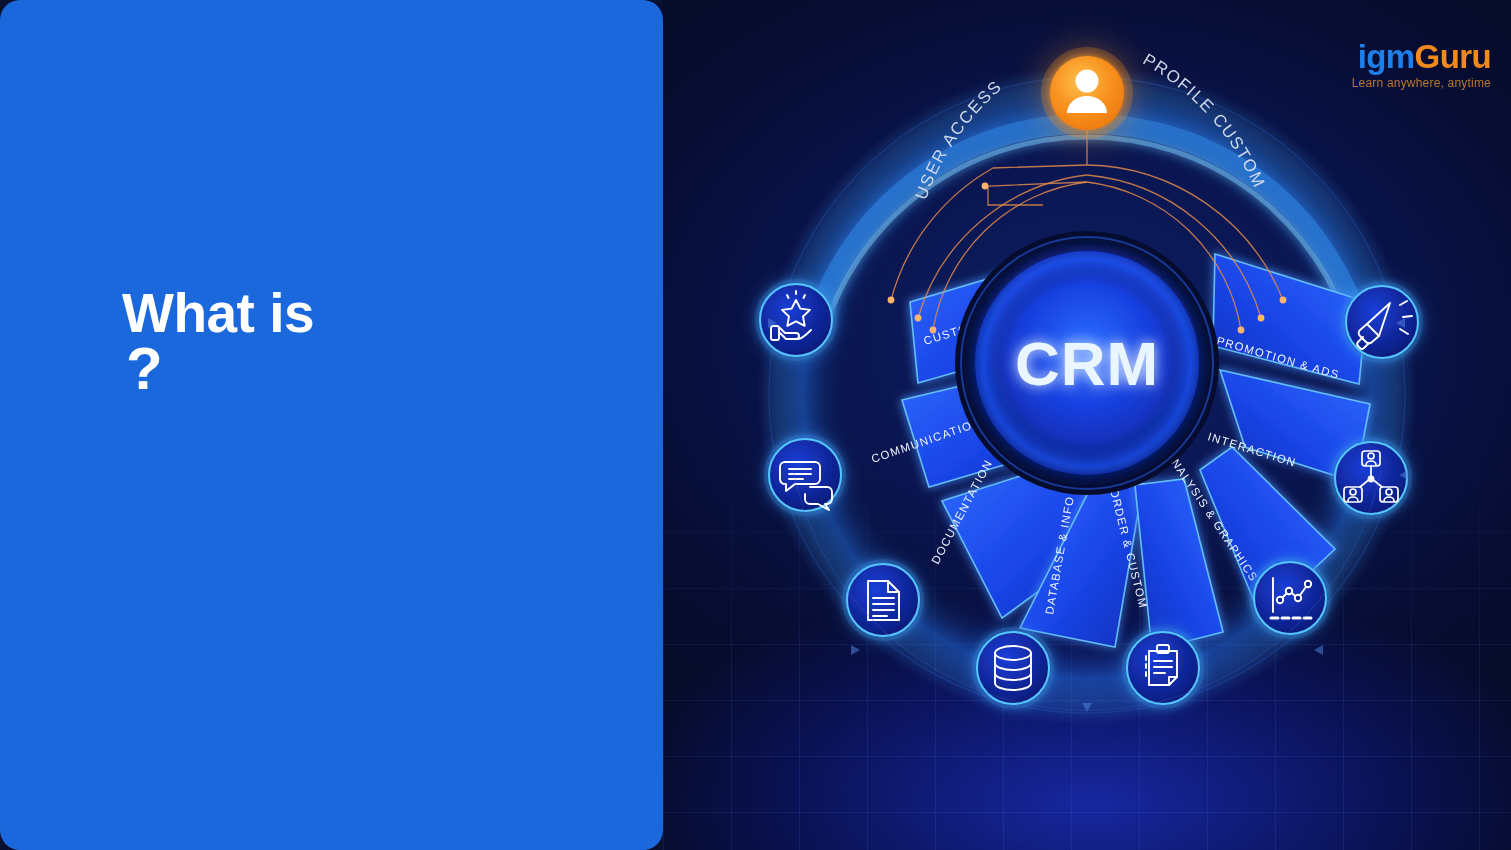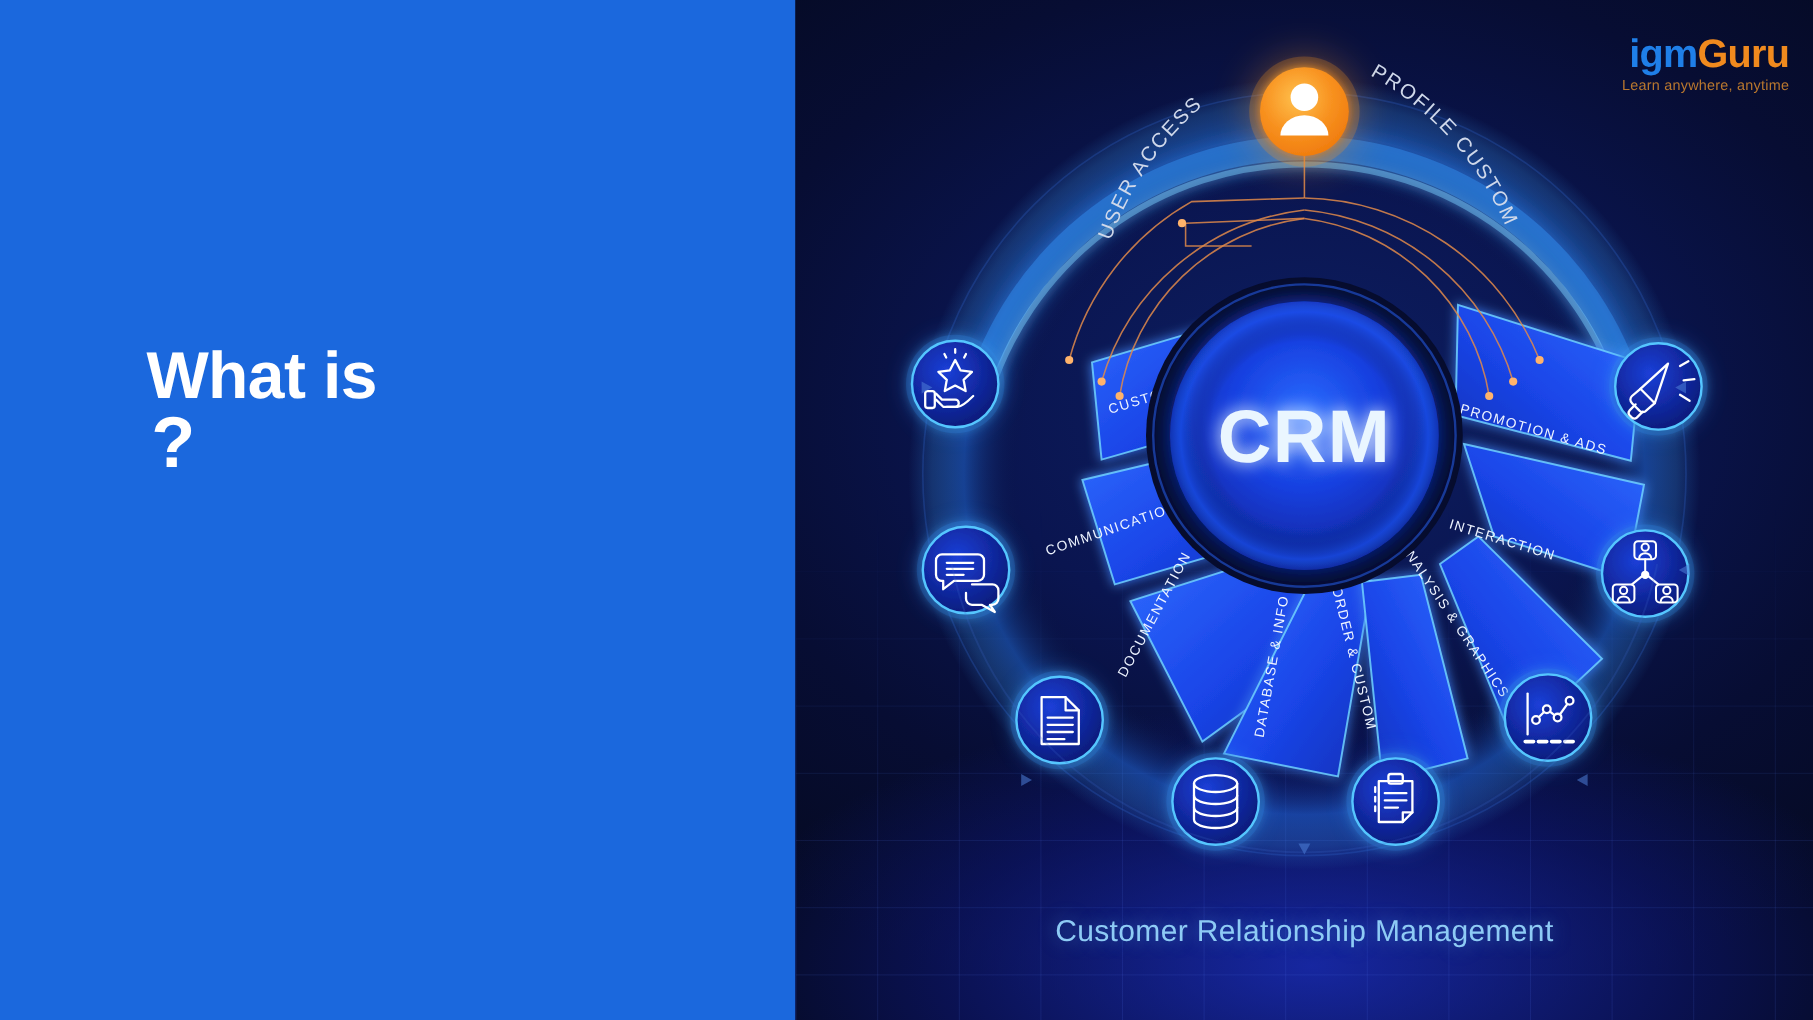--- a/index.html
+++ b/index.html
@@ -15,20 +15,21 @@
     width: 1511px; height: 850px;
     overflow: hidden;
   }
 
   
   #left-panel {
     position: absolute;
     left: 0; top: 0;
     width: 663px; height: 850px;
     background: #1b68dd;
+    border-radius: 20px;
   }
   #title-block {
     position: absolute;
     left: 122px;
     top: 286px;
     width: 520px;
   }
   #what-is {
     font-size: 55px;
     font-weight: bold;
@@ -102,21 +103,21 @@
     text-align: center;
     font-size: 25px;
     color: #8ecbf5;
     letter-spacing: 0.3px;
     text-shadow: 0 0 14px rgba(90,170,240,0.55);
   }
 
   
   #logo {
     position: absolute;
-    right: 20px; top: 28px;
+    right: 20px; top: 40px;
     text-align: right;
     line-height: 1;
     margin-left: 24px;
   }
   #logo-main {
     font-size: 33px;
     font-weight: bold;
     letter-spacing: -0.6px;
   }
   .logo-igm { color: #1f7fe8; }
@@ -438,21 +439,20 @@
         <path d="M 742 318 l -9 5 9 5 z"></path>
         <path d="M 745 470 l -9 5 9 5 z"></path>
         <path d="M 660 645 l -9 5 9 5 z"></path>
         <path d="M 188 645 l 9 5 -9 5 z"></path>
         <path d="M 424 712 l -5 -9 10 0 z"></path>
       </g>
 
       <path d="M 130 470 A 300 300 0 0 0 718 470" fill="none" stroke="#3a66c8" stroke-opacity="0.22" stroke-width="1.6"></path>
     </svg>
 
-    <div id="caption">Customer Relationship Management</div>
 
     <div id="logo">
       <div id="logo-main"><span class="logo-igm">igm</span><span class="logo-guru">Guru</span></div>
       <div id="logo-tag">Learn anywhere, anytime</div>
     </div>
   </div>
 
 </div>
 
 </body></html>

